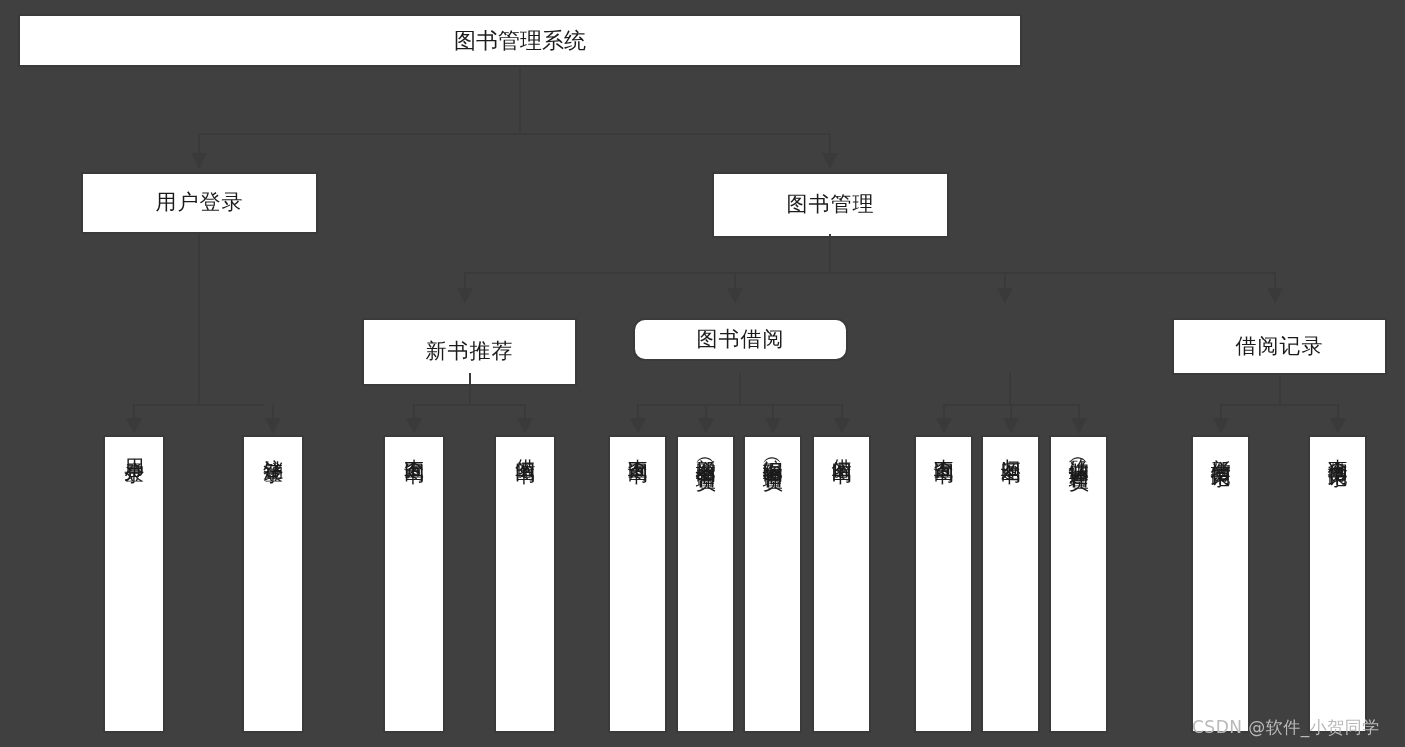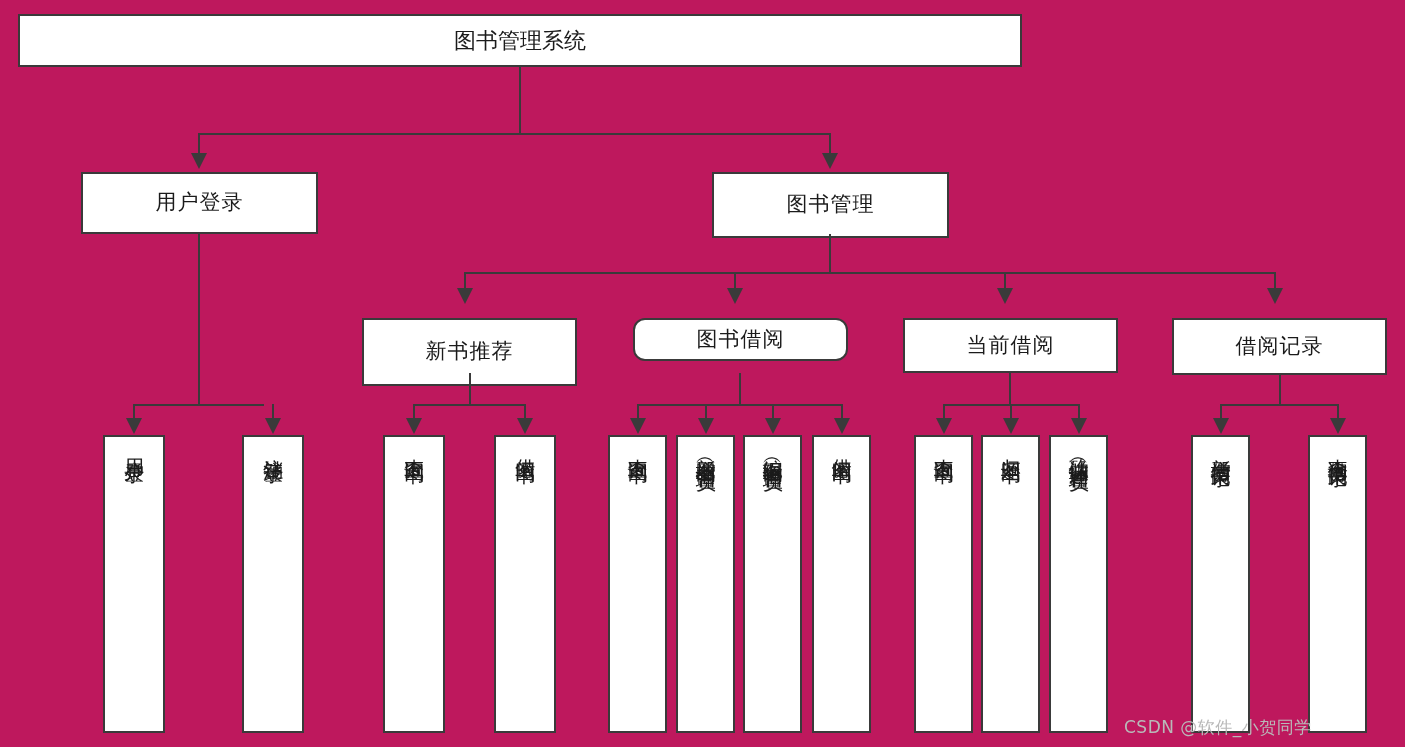--- a/index.html
+++ b/index.html
@@ -5,21 +5,21 @@
 <style>
   html,body{margin:0;padding:0;background:#ffffff;}
   body{
     font-family:"DejaVu Sans","Liberation Sans",sans-serif;
     -webkit-font-smoothing:antialiased;
   }
   #canvas{
     position:relative;
     width:1405px;
     height:747px;
-    background:#be185d;
+    background:#404040;
     overflow:hidden;
   }
   
   .box{
     position:absolute;
     box-sizing:border-box;
     border:2px solid #3a3a3a;
     background:#ffffff;
     display:flex;
     align-items:center;
@@ -118,23 +118,20 @@
   <div class="arrow" style="left:997px;top:288px;"></div>
   <div class="vline" style="left:1274px;top:272px;height:18px;"></div>
   <div class="arrow" style="left:1267px;top:288px;"></div>
 
   <div class="box h" style="left:362px;top:318px;width:215px;height:68px;">
     <span>新书推荐</span>
   </div>
   <div class="box h" style="left:633px;top:318px;width:215px;height:43px;border-radius:12px;">
     <span>图书借阅</span>
   </div>
-  <div class="box h" style="left:903px;top:318px;width:215px;height:55px;">
-    <span>当前借阅</span>
-  </div>
   <div class="box h" style="left:1172px;top:318px;width:215px;height:57px;">
     <span>借阅记录</span>
   </div>
 
   <div class="vline" style="left:469px;top:373px;height:32px;"></div>
   <div class="hline" style="left:413px;top:404px;width:113px;"></div>
   <div class="vline" style="left:413px;top:404px;height:16px;"></div>
   <div class="arrow" style="left:406px;top:418px;"></div>
   <div class="vline" style="left:524px;top:404px;height:16px;"></div>
   <div class="arrow" style="left:517px;top:418px;"></div>
@@ -203,15 +200,15 @@
     <span class="vtext">确认归还（管理员）</span>
   </div>
 
   <div class="box v" style="left:1191px;top:435px;width:59px;height:298px;">
     <span class="vtext">新增借阅记录</span>
   </div>
   <div class="box v" style="left:1308px;top:435px;width:59px;height:298px;">
     <span class="vtext">查询借阅记录</span>
   </div>
 
-  <div id="watermark" style="left:1124px;top:716px;">CSDN @软件_小贺同学</div>
+  <div id="watermark" style="left:1192px;top:716px;">CSDN @软件_小贺同学</div>
 
 </div>
 
 </body></html>

